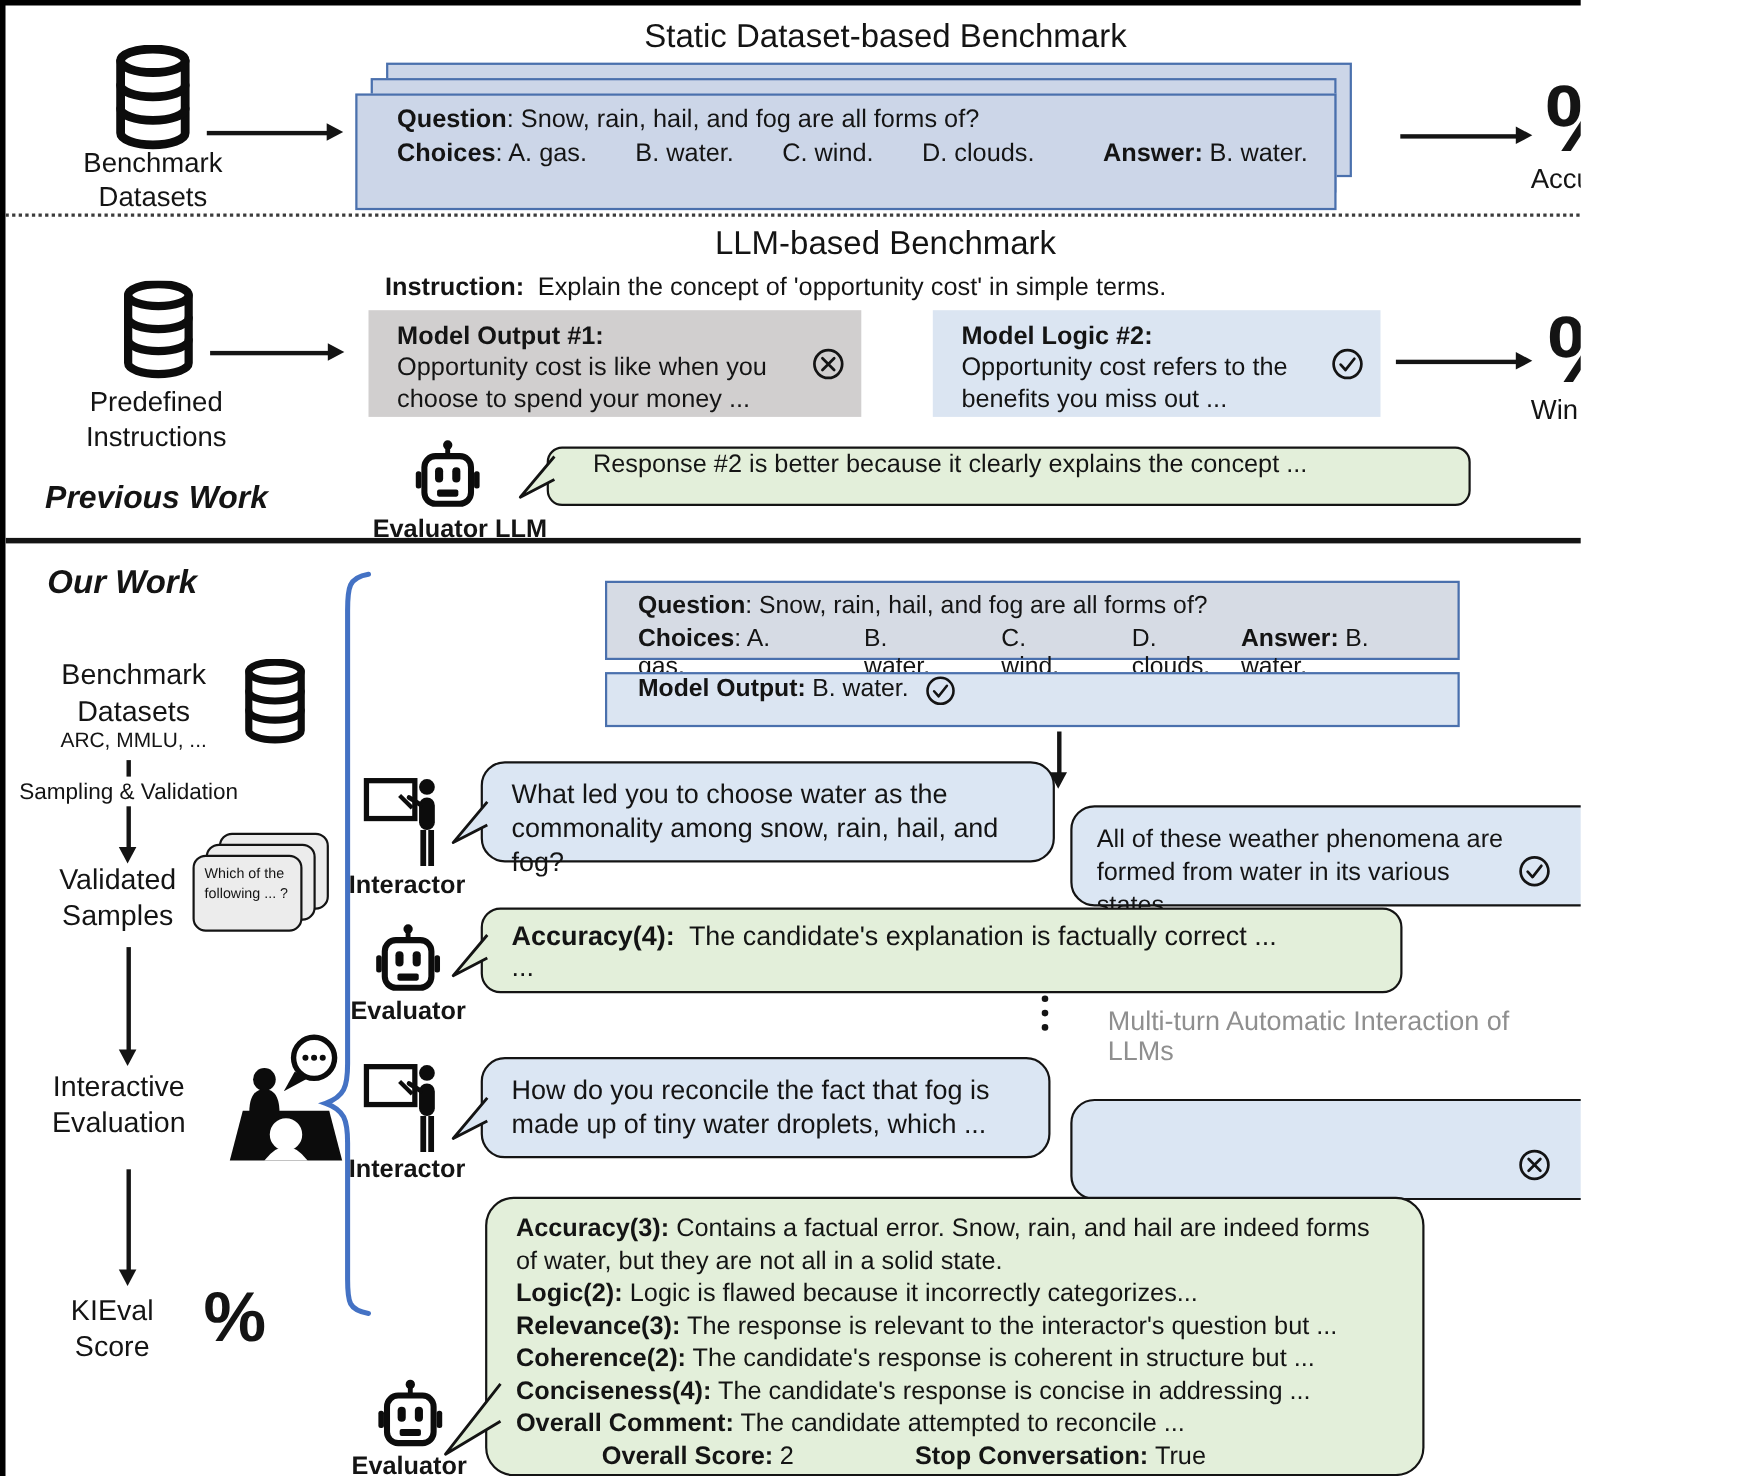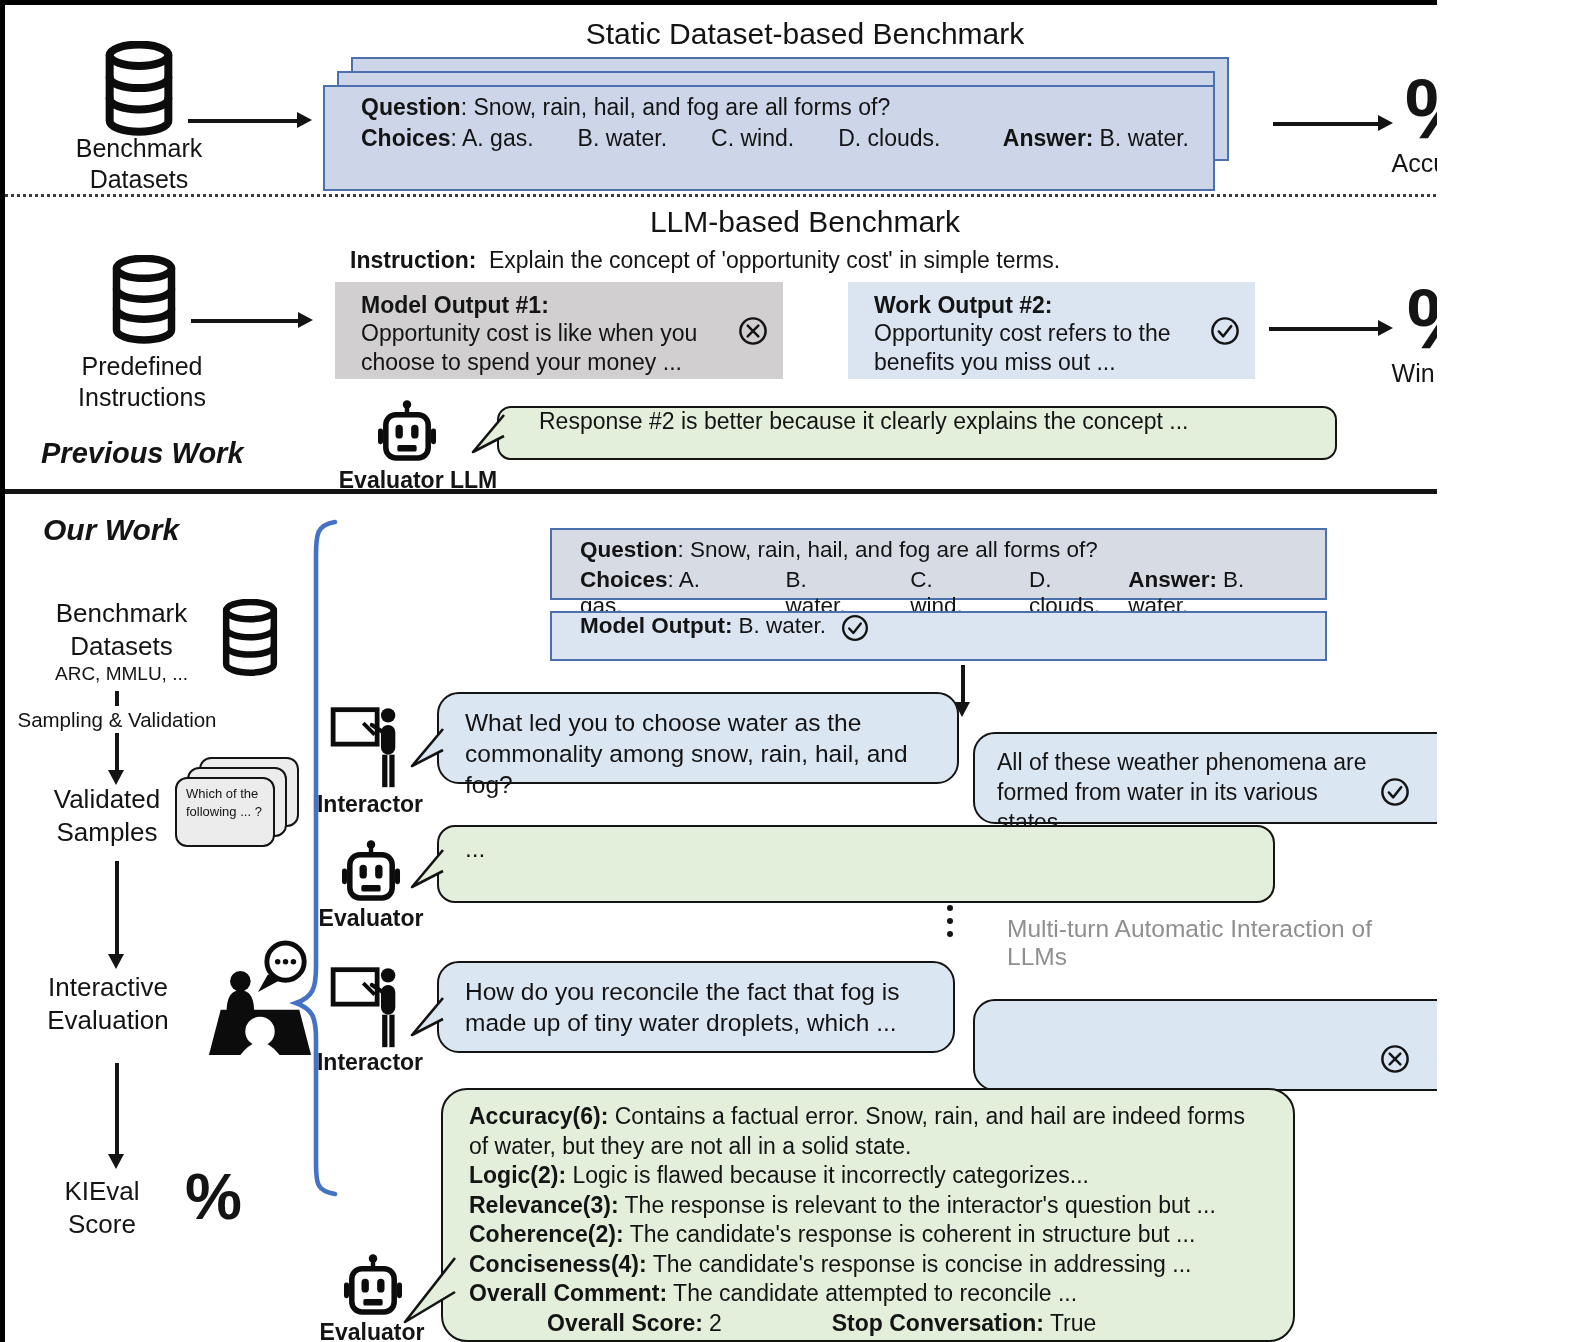--- a/index.html
+++ b/index.html
@@ -146,21 +146,21 @@
 
   <div class="graybg" style="left:330px;top:277px;width:448px;height:97px;padding:10px 60px 0 26px">
     <div class="t23 b">Model Output #1:</div>
     <div class="t23" style="line-height:1.28;max-width:340px">Opportunity cost is like when you choose to spend your money ...</div>
     <svg class="abs" style="right:14px;top:33px" width="32" height="32">
         <use href="#i-cross"></use>
       </svg>
   </div>
 
   <div class="bluebg" style="left:843px;top:277px;width:407px;height:97px;padding:10px 60px 0 26px">
-    <div class="t23 b">Work Output #2:</div>
+    <div class="t23 b">Model Logic #2:</div>
     <div class="t23" style="line-height:1.28;max-width:300px">Opportunity cost refers to the benefits you miss out ...</div>
     <svg class="abs" style="right:14px;top:33px" width="32" height="32">
         <use href="#i-check"></use>
       </svg>
   </div>
 
   <div class="ar ar-r abs" style="left:1264px;top:322px;width:112px"></div>
   <div class="abs pct ctr" style="left:1390px;top:270px;width:100px">%</div>
   <div class="abs t25 ctr" style="left:1358px;top:354px;width:160px">Win Rate</div>
 
@@ -264,20 +264,24 @@
 
   <svg class="abs" style="left:336px;top:834px" width="60" height="70">
       <use href="#i-robot"></use>
     </svg>
   <div class="abs t23 b ctr" style="left:302px;top:900px;width:128px">Evaluator</div>
 
   <div class="bub green" style="left:432px;top:820px;width:838px;height:78px;border-radius:18px;padding:9px 26px">
     <svg class="tail" style="left:-30px;bottom:10px" width="36" height="44" viewBox="0 0 36 44">
         <path class="tf-green" d="M34,3 L3,40 L34,24"></path>
       </svg>
+    <div class="t245" style="line-height:31px">
+      <span class="b">Accuracy(4):</span>
+      <span class="ml6">The candidate's explanation is factually correct ...</span>
+    </div>
     <div class="t245" style="line-height:26px">...</div>
   </div>
 
   <div class="abs" style="left:942px;top:900px;display:flex;flex-direction:column;gap:7px">
     <div class="dot"></div>
       <div class="dot"></div>
       <div class="dot"></div>
   </div>
   <div class="abs t245 gray" style="left:1002px;top:910px">Multi-turn Automatic Interaction of LLMs</div>
 
@@ -303,21 +307,21 @@
   </div>
   <svg class="abs" style="left:1486px;top:1000px" width="82" height="78">
       <use href="#i-grad"></use>
     </svg>
   <div class="abs t23 b ctr" style="left:1444px;top:1078px;width:135px">Candidate</div>
 
   <div class="bub green" style="left:436px;top:1083px;width:854px;height:254px;border-radius:26px;padding:12px 26px 0 26px">
     <svg class="tail" style="left:-44px;bottom:14px" width="58" height="74" viewBox="0 0 58 74">
         <path class="tf-green" d="M56,6 L6,70 L56,40"></path>
       </svg>
-    <div class="t23" style="line-height:29.5px"><span class="b">Accuracy(6):</span> <span>Contains a factual error. Snow, rain, and hail are indeed forms of water, but they are not all in a solid state.</span></div>
+    <div class="t23" style="line-height:29.5px"><span class="b">Accuracy(3):</span> <span>Contains a factual error. Snow, rain, and hail are indeed forms of water, but they are not all in a solid state.</span></div>
     <div class="t23" style="line-height:29.5px"><span class="b">Logic(2):</span> <span>Logic is flawed because it incorrectly categorizes...</span></div>
     <div class="t23" style="line-height:29.5px"><span class="b">Relevance(3):</span> <span>The response is relevant to the interactor's question but ...</span></div>
     <div class="t23" style="line-height:29.5px"><span class="b">Coherence(2):</span> <span>The candidate's response is coherent in structure but ...</span></div>
     <div class="t23" style="line-height:29.5px"><span class="b">Conciseness(4):</span> <span>The candidate's response is concise in addressing ...</span></div>
     <div class="t23" style="line-height:29.5px"><span class="b">Overall Comment:</span> <span>The candidate attempted to reconcile ...</span></div>
     <div class="t23 row" style="line-height:29.5px;padding-left:78px;gap:110px">
       <span><span class="b">Overall Score:</span><span class="ml6">2</span></span>
       <span><span class="b">Stop Conversation:</span><span class="ml6">True</span></span>
     </div>
   </div>

